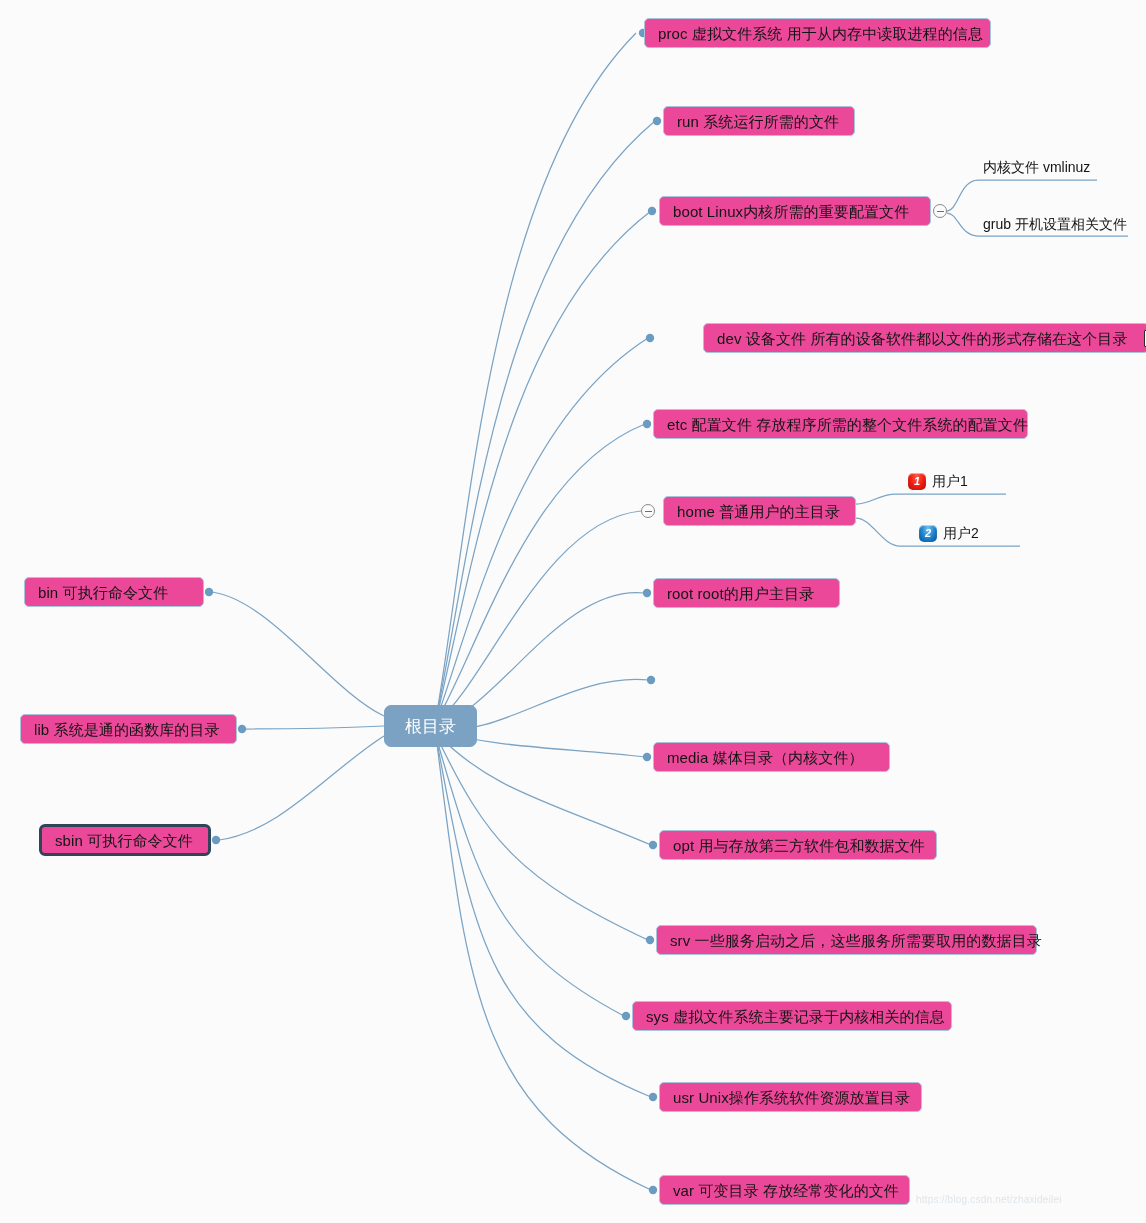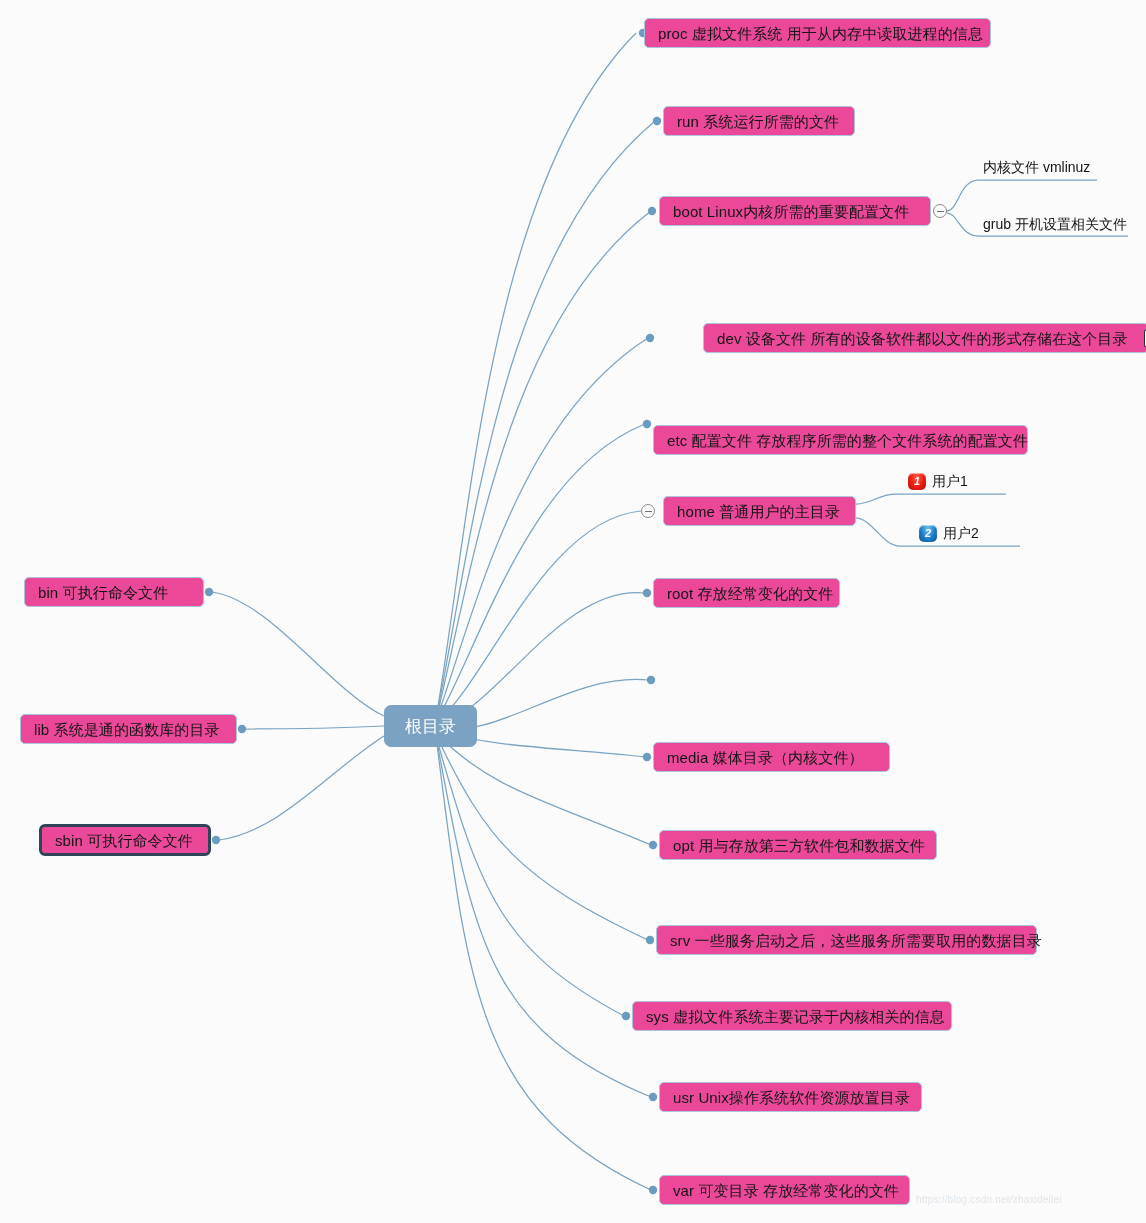--- a/index.html
+++ b/index.html
@@ -234,31 +234,31 @@
   <div class="node" style="left:659px; top:196px; width:272px;">
     <span>boot Linux内核所需的重要配置文件</span>
   </div>
   <div class="toggle" style="left:933px; top:204px;"></div>
 
   <div class="node" style="left:656px; top:323px; width:446px;margin-left:47px;">
     <span>dev 设备文件 所有的设备软件都以文件的形式存储在这个目录</span>
     <span class="note-icon"></span>
   </div>
 
-  <div class="node" style="left:653px; top:409px; width:375px;margin-top:16px;">
+  <div class="node" style="left:653px; top:409px; width:375px;">
     <span>etc 配置文件 存放程序所需的整个文件系统的配置文件</span>
   </div>
 
   <div class="node" style="left:663px; top:496px; width:193px;">
     <span>home 普通用户的主目录</span>
   </div>
   <div class="toggle" style="left:641px; top:504px;"></div>
 
   <div class="node" style="left:653px; top:578px; width:187px;">
-    <span>root 存放经常变化的文件</span>
+    <span>root root的用户主目录</span>
   </div>
 
 
   <div class="node" style="left:653px; top:742px; width:237px;">
     <span>media 媒体目录（内核文件）</span>
   </div>
 
   <div class="node" style="left:659px; top:830px; width:278px;text-align:center;">
     <span>opt 用与存放第三方软件包和数据文件</span>
   </div>

